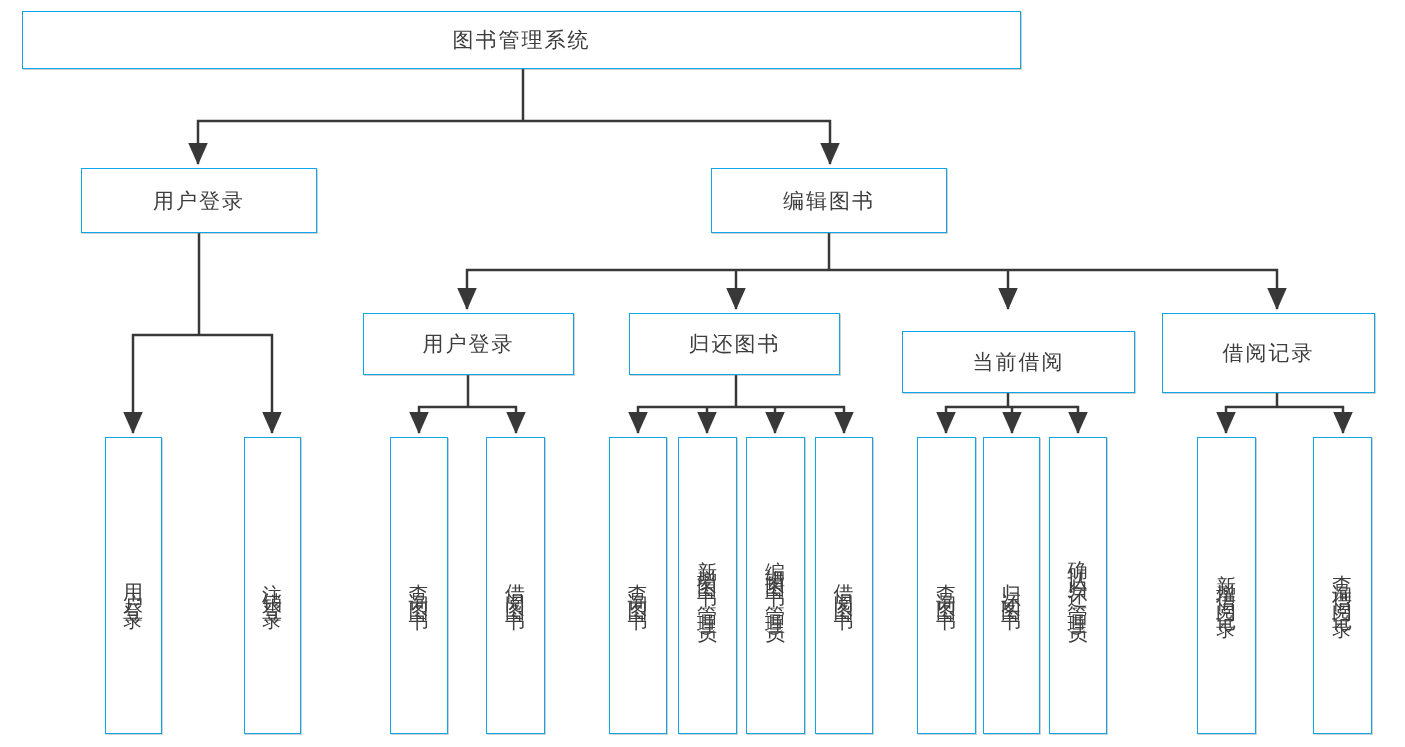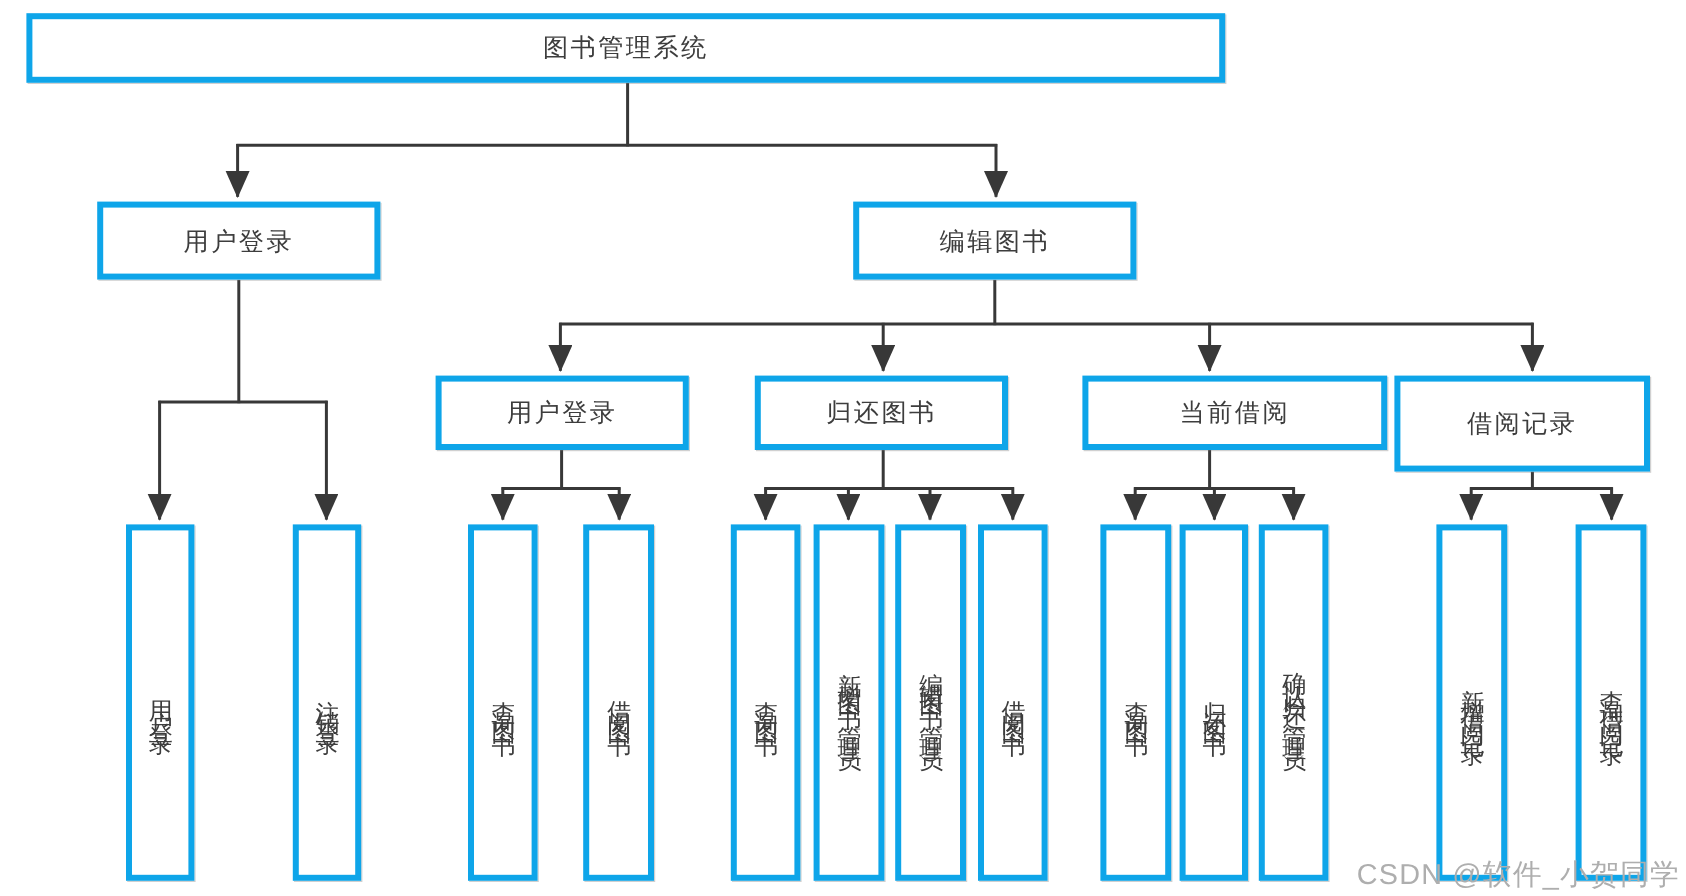--- a/index.html
+++ b/index.html
@@ -12,21 +12,21 @@
     overflow: hidden;
   }
   .wires {
     position: absolute;
     left: 0; top: 0;
     width: 1405px; height: 747px;
   }
   .box {
     position: absolute;
     box-sizing: border-box;
-    border: 5px solid #0ea5e9;
+    border: 1px solid #0ea5e9;
     background: #ffffff;
     display: flex;
     align-items: center;
     justify-content: center;
     color: #3d3d3d;
     box-shadow: 1px 1px 0 rgba(120,120,120,0.35);
   }
   .box .lbl {
     font-size: 21px;
     letter-spacing: 2px;
@@ -129,21 +129,21 @@
   <div class="box" style="left:711px;top:168px;width:236px;height:65px">
     <span class="lbl">编辑图书</span>
   </div>
 
   <div class="box" style="left:363px;top:313px;width:211px;height:62px">
     <span class="lbl">用户登录</span>
   </div>
   <div class="box" style="left:629px;top:313px;width:211px;height:62px">
     <span class="lbl">归还图书</span>
   </div>
-  <div class="box" style="left:902px;top:313px;width:254px;height:62px">
+  <div class="box" style="left:902px;top:331px;width:233px;height:62px">
     <span class="lbl">当前借阅</span>
   </div>
   <div class="box" style="left:1162px;top:313px;width:213px;height:80px">
     <span class="lbl">借阅记录</span>
   </div>
 
   <div class="box v" style="left:105px;top:437px;width:57px;height:297px">
     <span class="lbl">用户登录</span>
   </div>
   <div class="box v" style="left:244px;top:437px;width:57px;height:297px">
@@ -180,15 +180,14 @@
     <span class="lbl">确认归还（管理员）</span>
   </div>
 
   <div class="box v" style="left:1197px;top:437px;width:59px;height:297px">
     <span class="lbl">新增借阅记录</span>
   </div>
   <div class="box v" style="left:1313px;top:437px;width:59px;height:297px">
     <span class="lbl">查询借阅记录</span>
   </div>
 
-  <div class="watermark">CSDN @软件_小贺同学</div>
 
 </div>
 
 </body></html>

